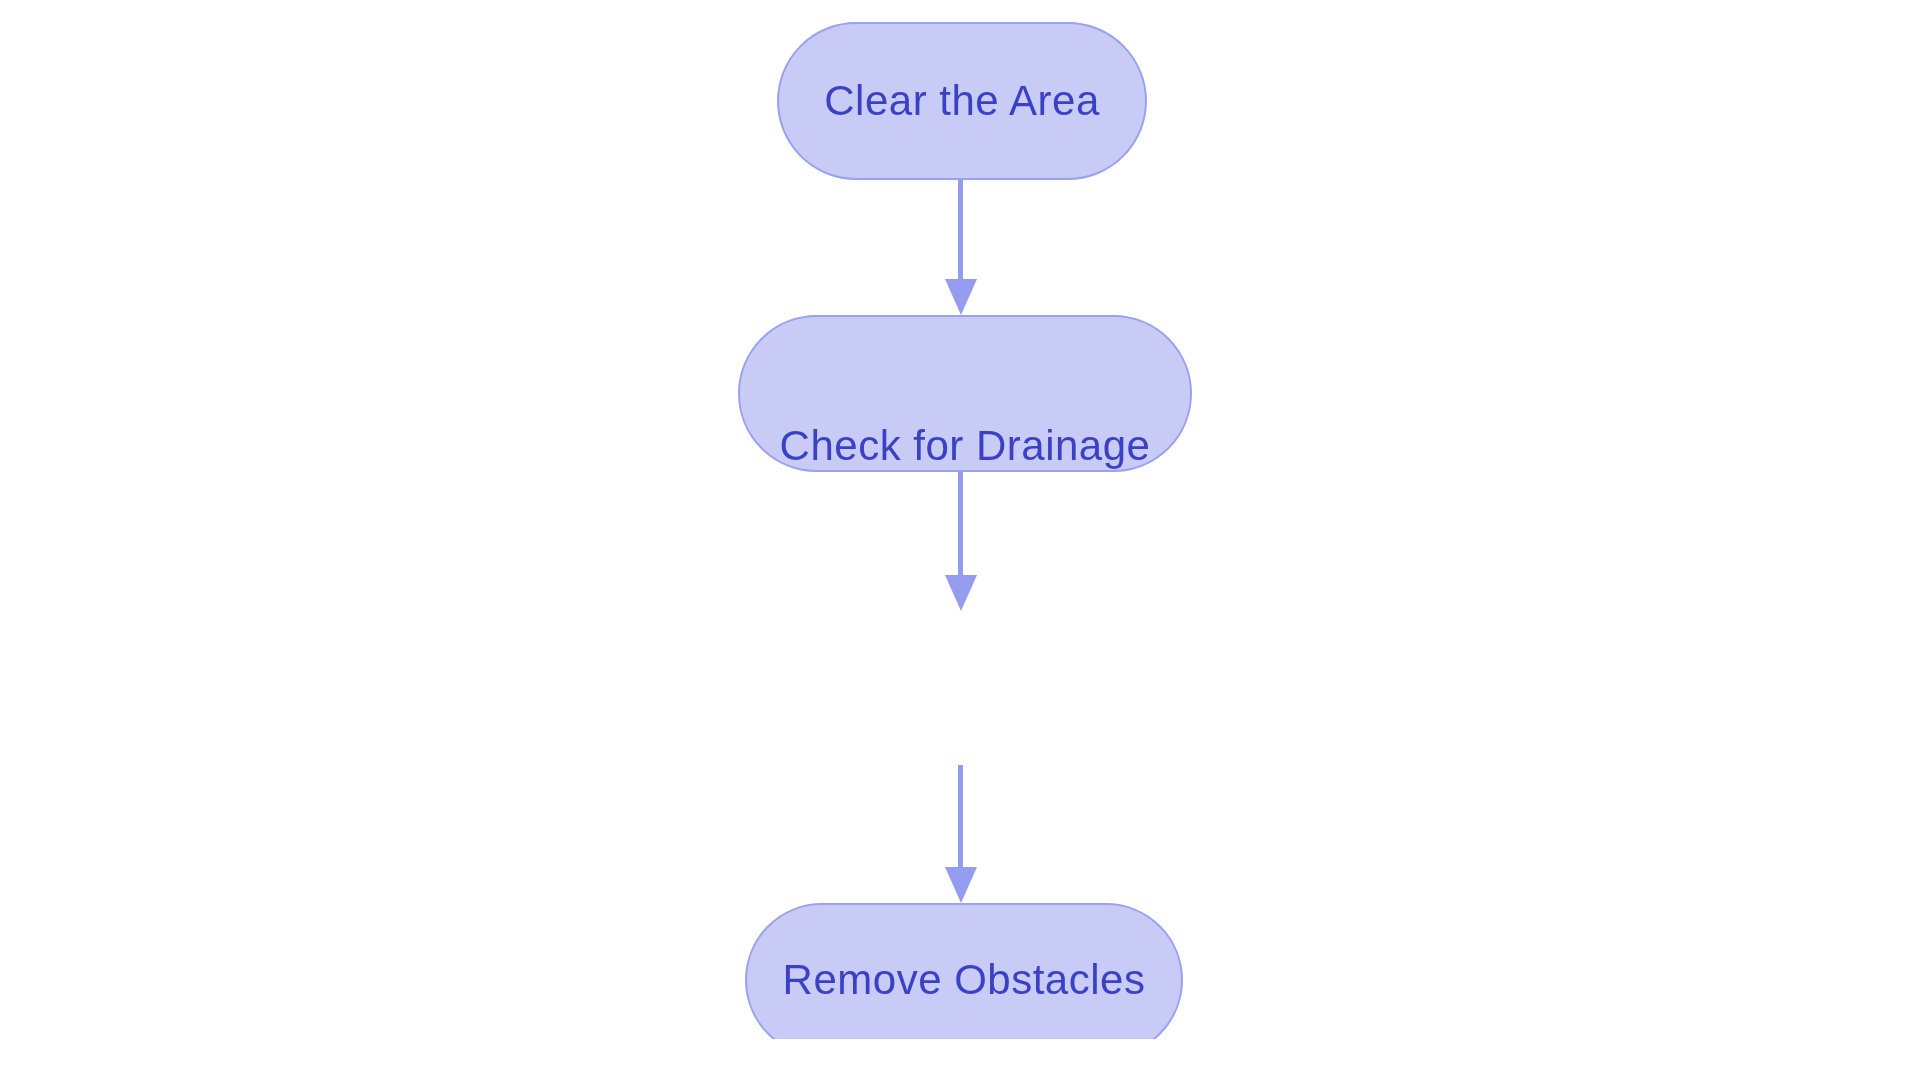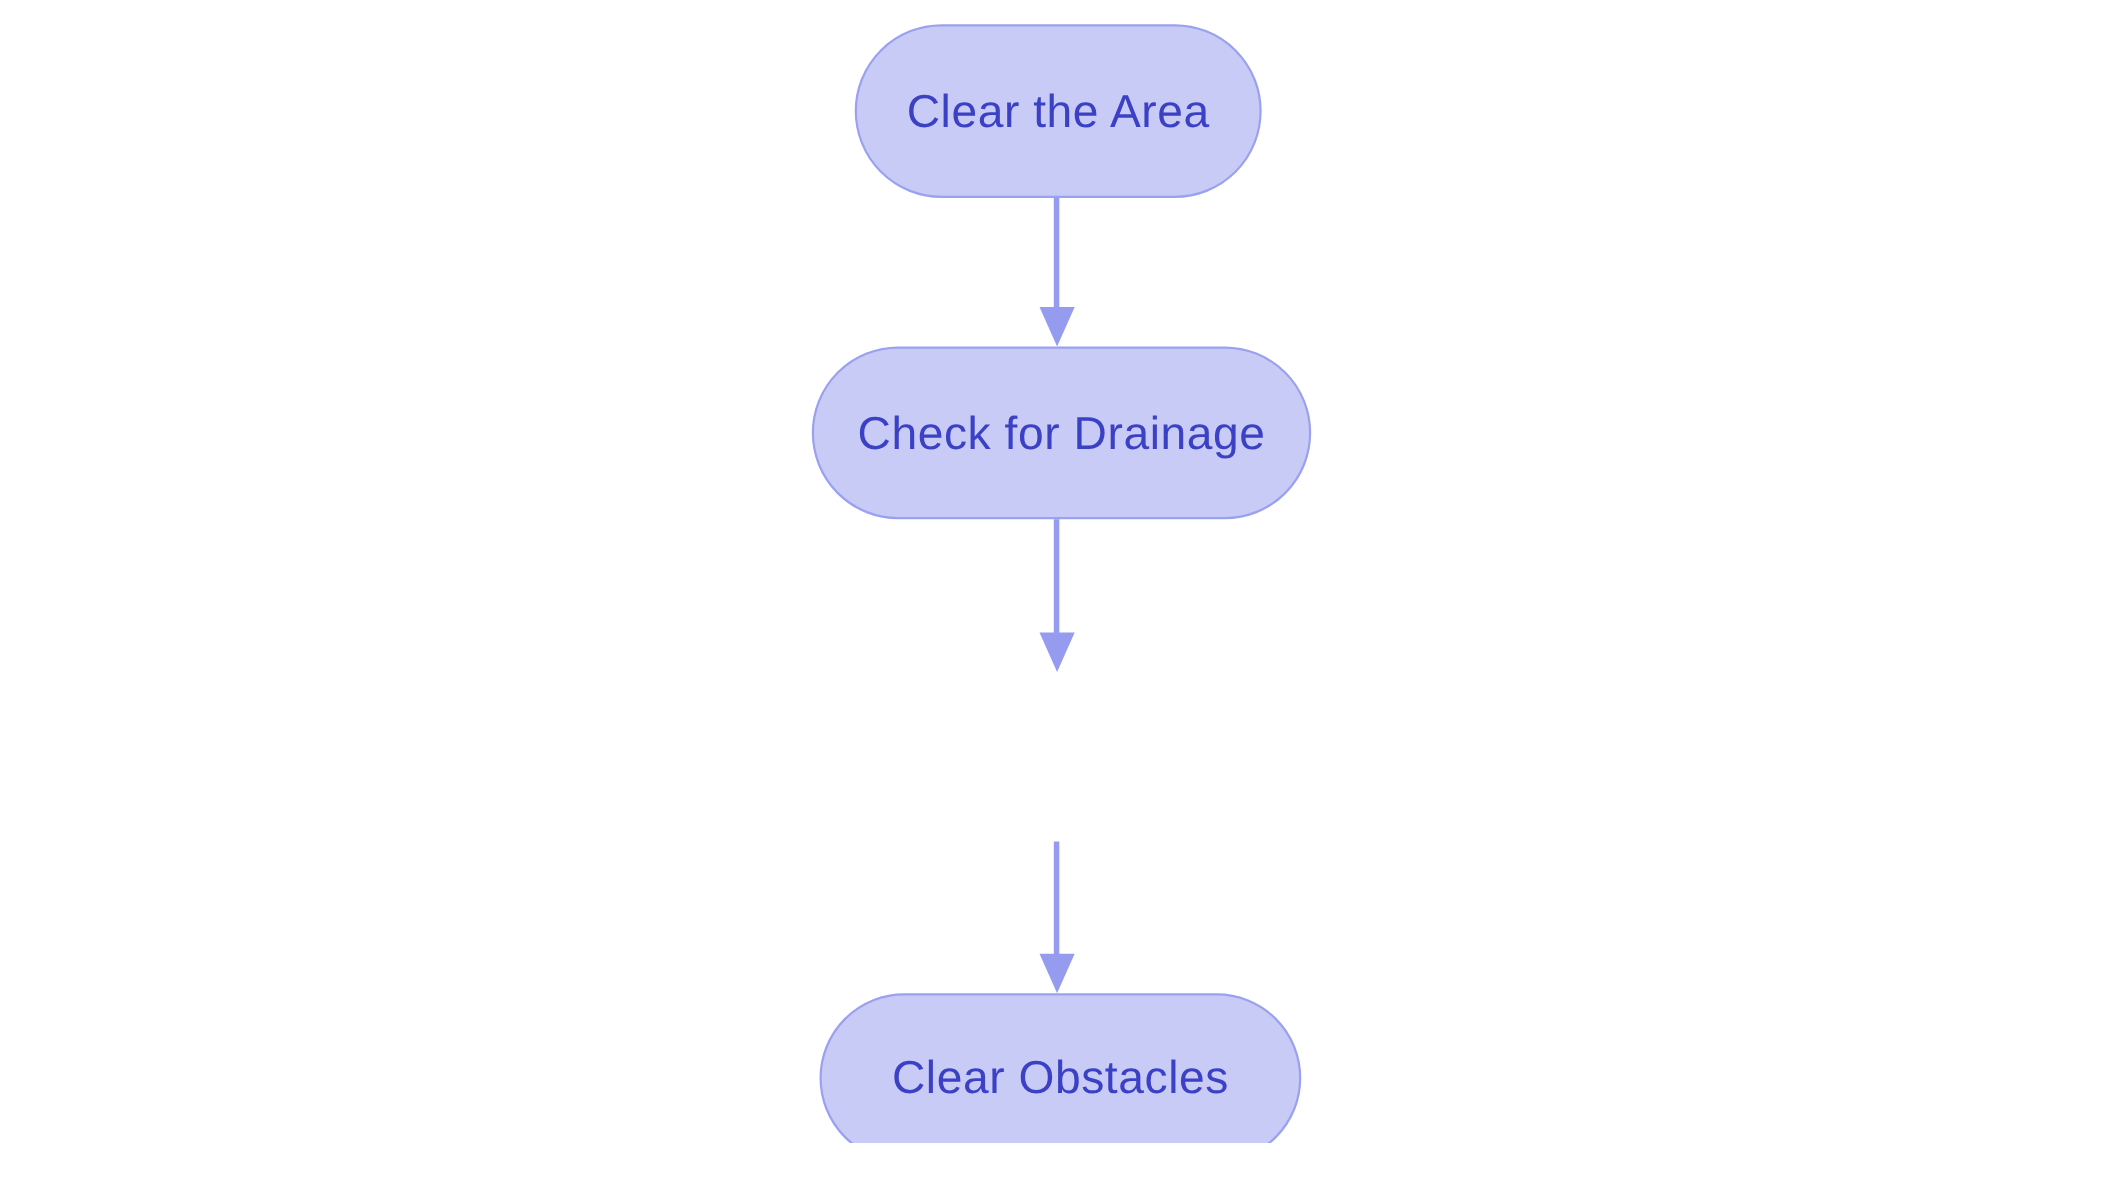--- a/index.html
+++ b/index.html
@@ -26,21 +26,21 @@
     justify-content: center;
   }
   .node-label {
     font-size: 42px;
     font-weight: 400;
     letter-spacing: 0.5px;
     color: #3b41c5;
     white-space: nowrap;
   }
   #node-1 { left: 777px; top: 22px;  width: 370px; height: 158px; }
-  #node-2 { left: 738px; top: 315px; width: 454px; height: 157px; }
+  #node-2 { left: 738px; top: 315px; width: 454px; height: 157px; align-items: flex-end; }
   #node-3 { left: 747px; top: 611px; width: 441px; height: 154px; }
   #node-4 { left: 745px; top: 903px; width: 438px; height: 154px; }
 
   .arrow {
     position: absolute;
     left: 945px;
     width: 32px;
   }
   #arrow-1 { top: 180px; height: 135px; }
   #arrow-2 { top: 472px; height: 139px; }
@@ -88,16 +88,16 @@
     <div class="arrow-head"></div>
   </div>
 
 
   <div class="arrow" id="arrow-3">
     <div class="arrow-line"></div>
     <div class="arrow-head"></div>
   </div>
 
   <div class="node" id="node-4">
-    <span class="node-label">Clear Obstacles</span>
+    <span class="node-label">Remove Obstacles</span>
   </div>
 
 </div>
 
 </body></html>

